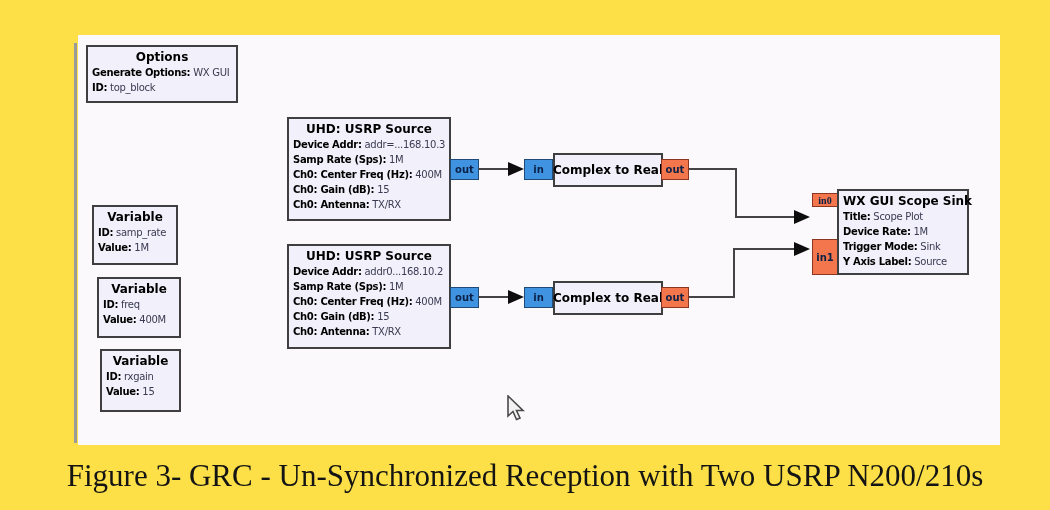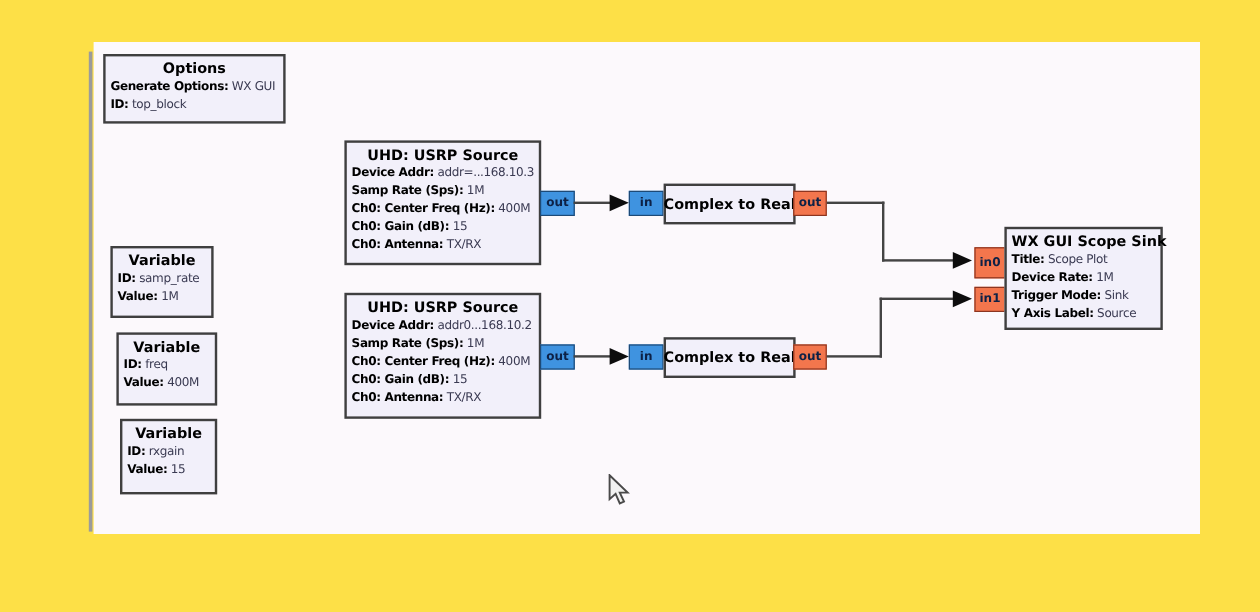--- a/index.html
+++ b/index.html
@@ -107,22 +107,22 @@
     <div class="title">Complex to Real</div>
   </div>
   <div class="port orange" style="left:661px; top:159px; width:28px; height:21px;">out</div>
 
   <div class="port blue" style="left:524px; top:287px; width:29px; height:21px;">in</div>
   <div class="block tall-center" style="left:553px; top:281px; width:110px; height:34px;">
     <div class="title">Complex to Real</div>
   </div>
   <div class="port orange" style="left:661px; top:287px; width:28px; height:21px;">out</div>
 
-  <div class="port orange" style="left:812px; top:206px; width:26px; height:26px;">in0</div>
-  <div class="port orange" style="left:812px; top:239px; width:26px; height:21px;">in1</div>
+  <div class="port orange" style="left:812px; top:193px; width:26px; height:14px;font-family:Liberation Serif, serif;">in0</div>
+  <div class="port orange" style="left:812px; top:239px; width:26px; height:36px;">in1</div>
   <div class="block" style="left:837px; top:189px; width:132px; height:86px;">
     <div class="title" style="text-align:right;">WX GUI Scope Sink</div>
     <div class="prow"><b>Title:</b> <span>Scope Plot</span></div>
     <div class="prow"><b>Device Rate:</b> <span>1M</span></div>
     <div class="prow"><b>Trigger Mode:</b> <span>Sink</span></div>
     <div class="prow"><b>Y Axis Label:</b> <span>Source</span></div>
   </div>
 
   <div class="wire" style="left:478px; top:168px; width:34px; height:2px;"></div>
   <div class="arrowhead" style="left:508px; top:162px;"></div>
@@ -139,14 +139,15 @@
   <div class="wire" style="left:733px; top:248px; width:2px; height:50px;"></div>
   <div class="wire" style="left:733px; top:248px; width:62px; height:2px;"></div>
   <div class="arrowhead" style="left:794px; top:242px;"></div>
 
   <div id="cursor">
     <svg width="22" height="28" viewBox="0 0 22 28">
       <path d="M3 1 L3 21 L8 16.5 L11.5 24.5 L15 23 L11.5 15.5 L18 15.5 Z" fill="#f2f2f2" stroke="#4a4a4a" stroke-width="1.6" stroke-linejoin="miter"></path>
     </svg>
   </div>
 
+  <div id="caption">Figure 3- GRC - Un-Synchronized Reception with Two USRP N200/210s</div>
 
 </div>
 
 </body></html>

